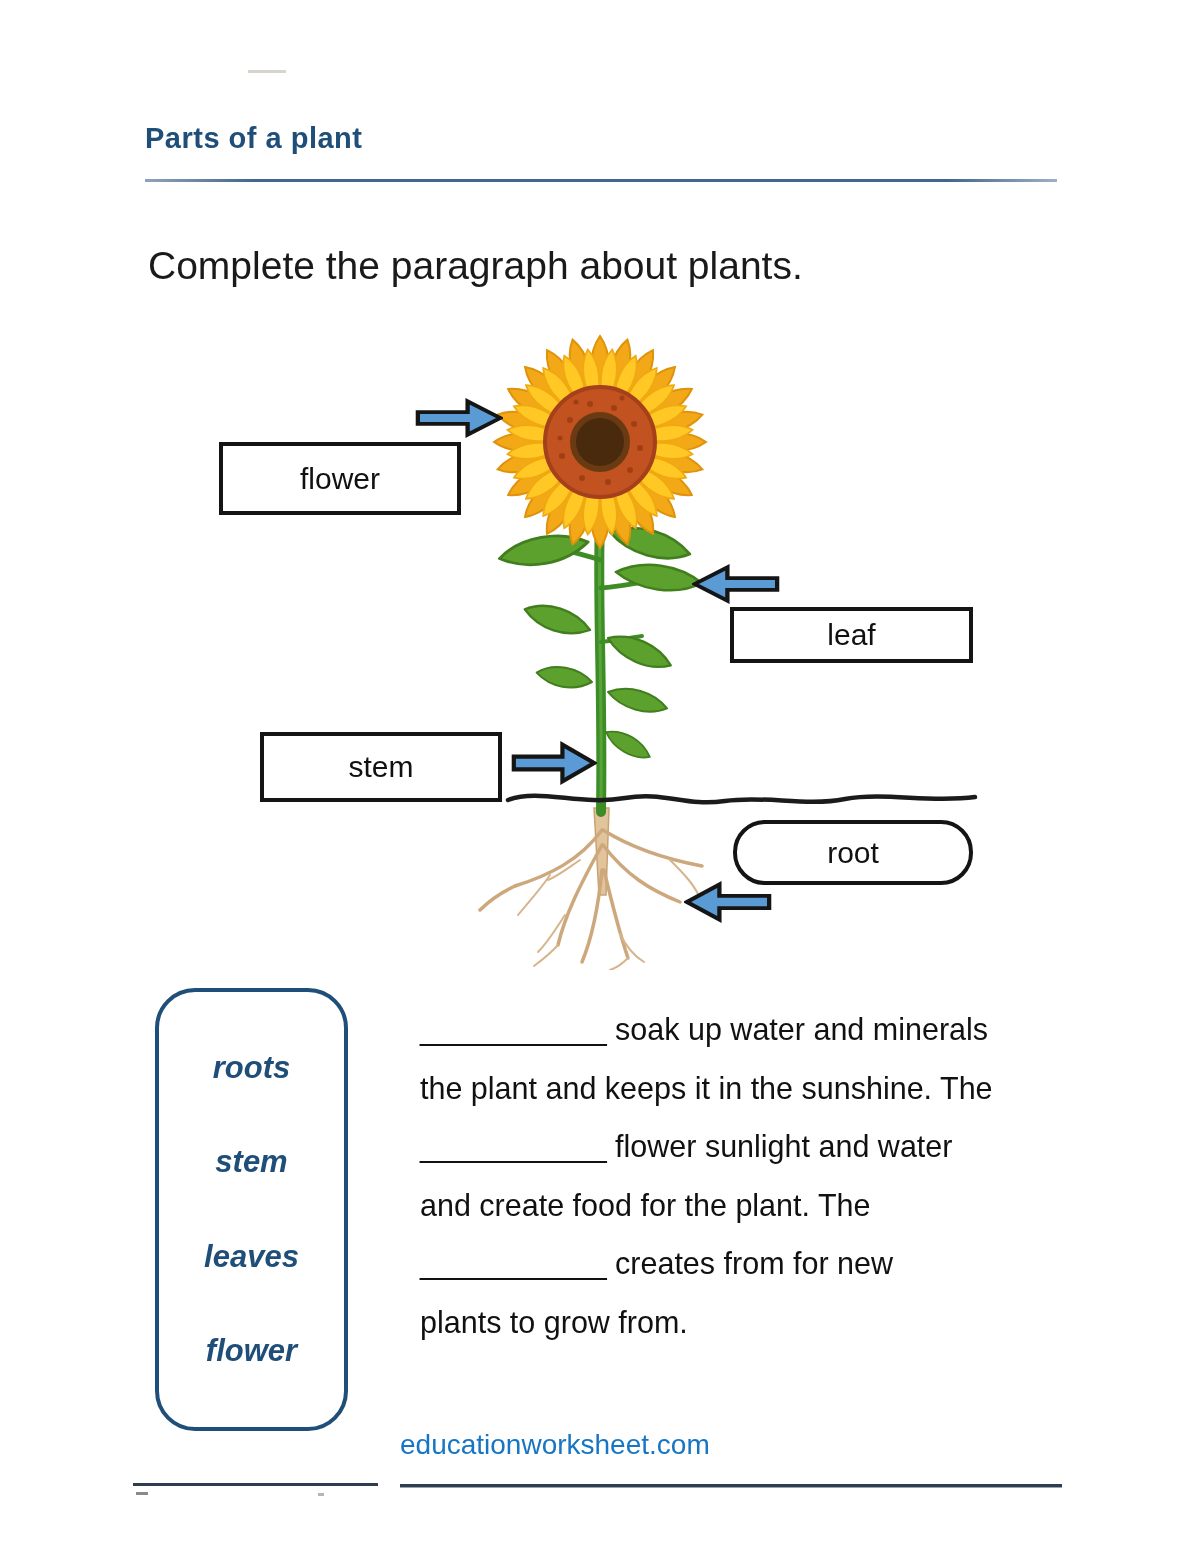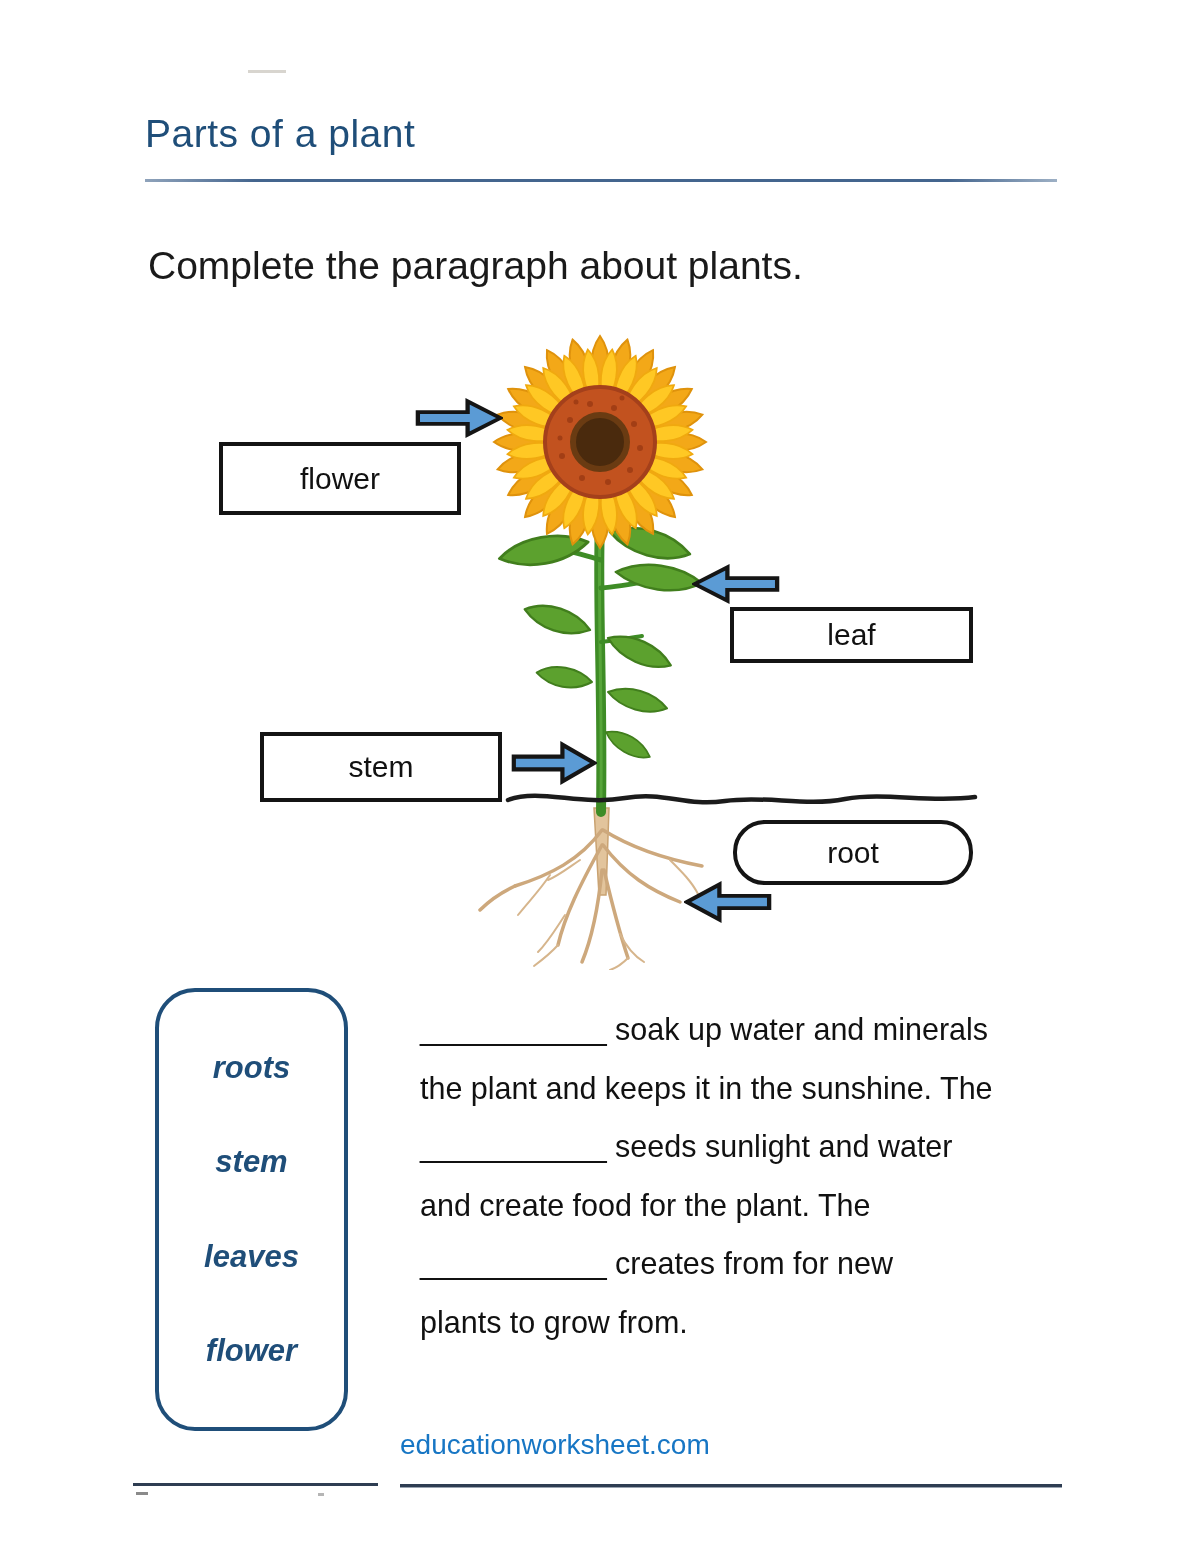--- a/index.html
+++ b/index.html
@@ -5,21 +5,21 @@
   * { margin:0; padding:0; box-sizing:border-box; }
   html,body { background:#ffffff; }
   .page {
     position:relative; width:1200px; height:1553px; margin:0 auto;
     background:#ffffff; overflow:hidden;
     font-family:"Liberation Sans", sans-serif; color:#161616;
   }
   .abs { position:absolute; }
 
   
-  .title { left:145px; top:112px; font-size:39px; font-weight:400; color:#1F4E79; letter-spacing:0.5px; }
+  .title { left:145px; top:122px; font-size:29px; font-weight:700; color:#1F4E79; letter-spacing:0.5px; }
   .title-rule { left:145px; top:179px; width:912px; height:3px;
     background:linear-gradient(to right,#8fa3bb,#44658e 12%,#44658e 88%,#9db0c5); }
 
   .instruction { left:148px; top:244px; font-size:39px; color:#1a1a1a; }
 
   
   .label-box { border:4px solid #141414; background:#ffffff;
     display:flex; align-items:center; justify-content:center;
     font-size:30px; color:#111; }
   .box-flower { left:219px; top:442px; width:242px; height:73px; }
@@ -218,21 +218,21 @@
   <div class="abs word-bank">
     <div class="word">roots</div>
     <div class="word">stem</div>
     <div class="word">leaves</div>
     <div class="word">flower</div>
   </div>
 
   <div class="abs paragraph">
     <div class="pline">___________ soak up water and minerals</div>
     <div class="pline">the plant and keeps it in the sunshine. The</div>
-    <div class="pline">___________ seeds sunlight and water</div>
+    <div class="pline">___________ flower sunlight and water</div>
     <div class="pline">and create food for the plant. The</div>
     <div class="pline">___________ creates from for new</div>
     <div class="pline">plants to grow from.</div>
   </div>
 
   <div class="abs foot-line foot-line-left"></div>
   <div class="abs foot-line foot-line-right"></div>
   <div class="abs footer-site">educationworksheet.com</div>
 
 </div>

